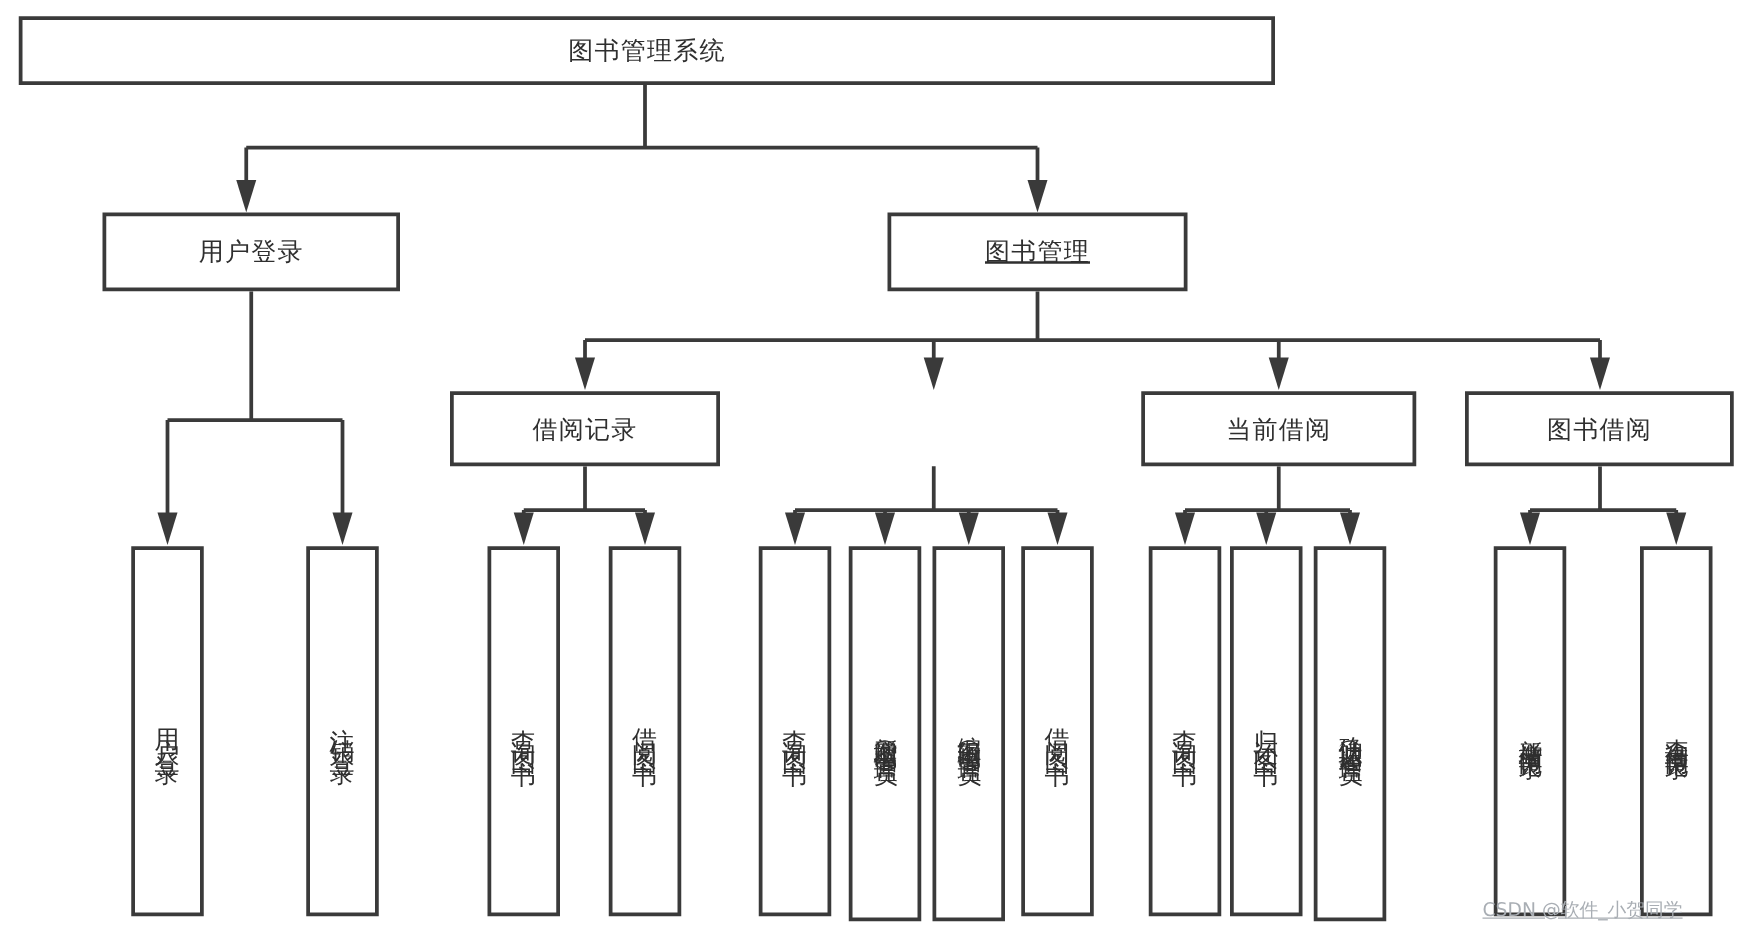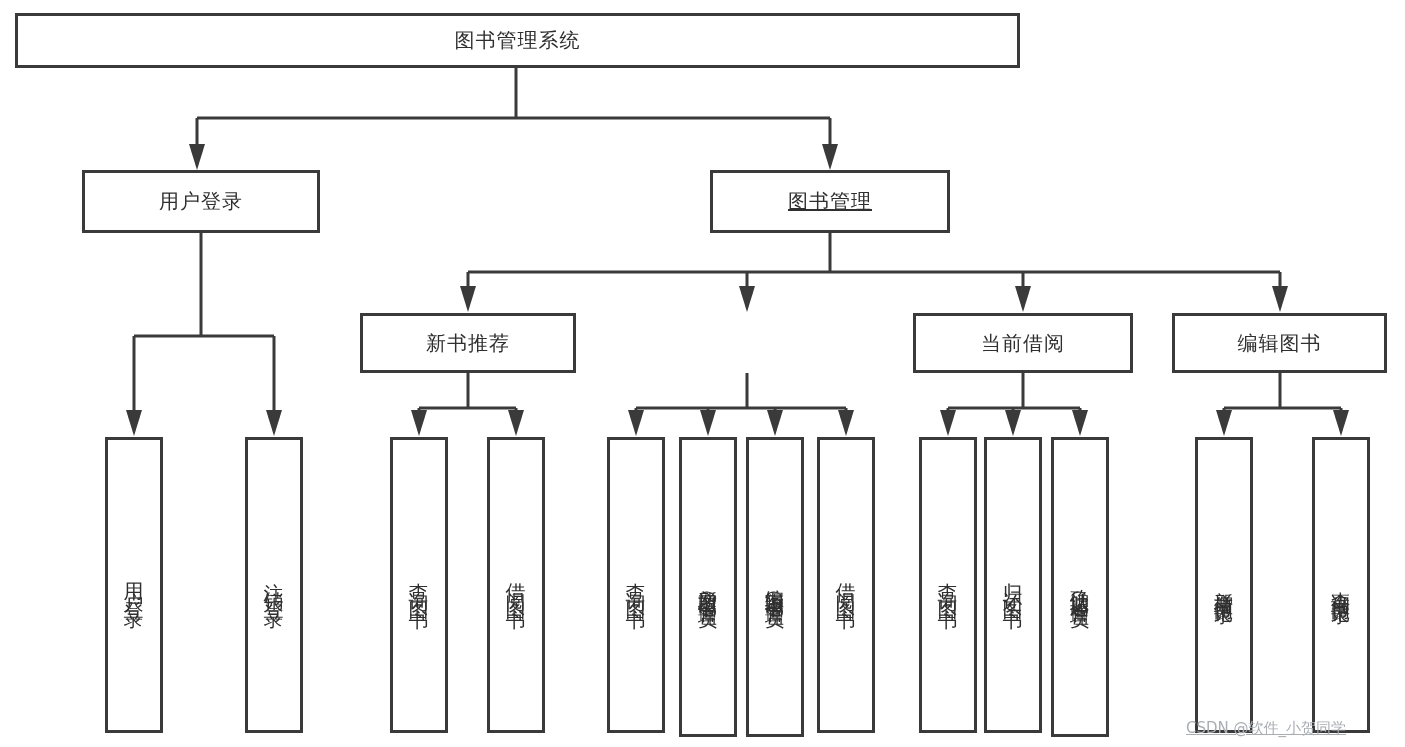--- a/index.html
+++ b/index.html
@@ -92,27 +92,27 @@
   </div>
 
   <div class="node h-label" style="left:82px;top:170px;width:238px;height:63px;">
     <span>用户登录</span>
   </div>
   <div class="node h-label" style="left:710px;top:170px;width:240px;height:63px;text-decoration:underline;">
     <span>图书管理</span>
   </div>
 
   <div class="node h-label" style="left:360px;top:313px;width:216px;height:60px;">
-    <span>新书推荐</span>
+    <span>借阅记录</span>
   </div>
   <div class="node h-label" style="left:913px;top:313px;width:220px;height:60px;">
     <span>当前借阅</span>
   </div>
   <div class="node h-label" style="left:1172px;top:313px;width:215px;height:60px;">
-    <span>编辑图书</span>
+    <span>图书借阅</span>
   </div>
 
   <div class="node leaf" style="left:105px;top:437px;width:58px;height:296px;">
     <span>用户登录</span>
   </div>
   <div class="node leaf" style="left:245px;top:437px;width:58px;height:296px;">
     <span>注销登录</span>
   </div>
 
   <div class="node leaf" style="left:390px;top:437px;width:58px;height:296px;">

